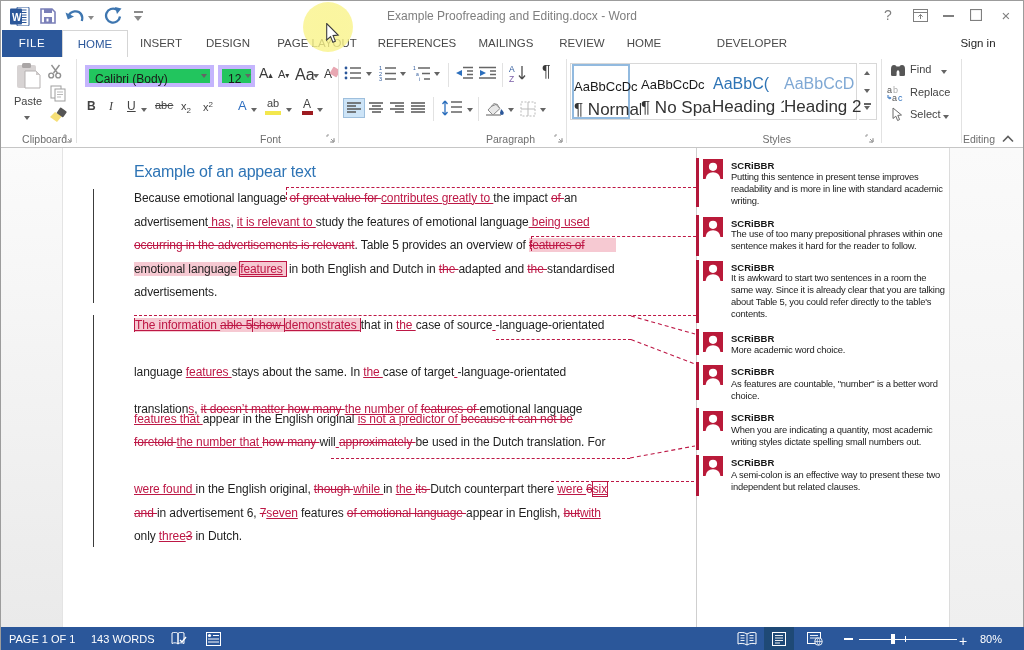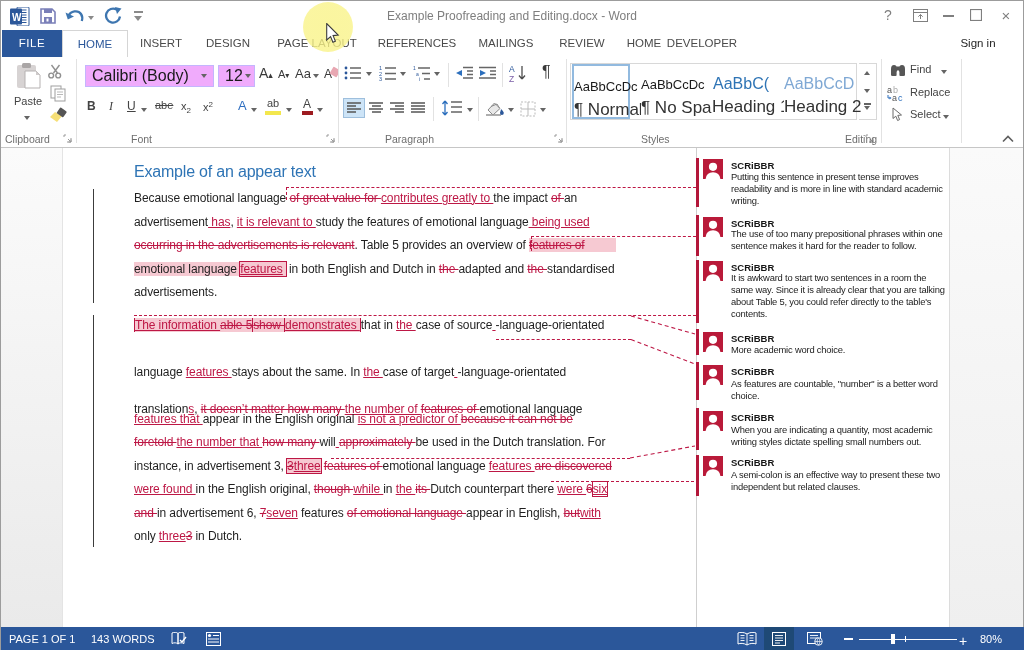--- a/index.html
+++ b/index.html
@@ -10,25 +10,25 @@
 #title{position:absolute;left:0;top:8px;width:1022px;text-align:center;font-size:12px;color:#7e7e7e}
 .winbtn{position:absolute;top:0;height:29px;color:#7f7f7f;font-size:13px;line-height:29px;text-align:center;width:30px}
 
 #tabrow{position:absolute;left:0;top:29px;width:1022px;height:27px;background:#fff}
 .tab{position:absolute;top:0;height:27px;line-height:27px;font-size:11.5px;color:#4a4a4a;text-align:center}
 #tab-file{left:1px;width:60px;background:#2b579a;color:#fff;letter-spacing:.5px}
 #tab-home{color:#2b579a;background:#fff;border:1px solid #d5d5d5;border-bottom:none}
 
 #ribbon{position:absolute;left:0;top:56px;width:1022px;height:91px;background:#fff;border-bottom:1px solid #c6c6c6}
 .gsep{position:absolute;top:2px;height:84px;width:1px;background:#e2e2e2}
-.glabel{position:absolute;top:76px;font-size:10.5px;color:#6e6e6e;text-align:left}
+.glabel{position:absolute;top:76px;font-size:10.5px;color:#6e6e6e;text-align:right}
 .launch{position:absolute;top:77px;width:10px;height:10px}
 .ricon{position:absolute}
 .rlbl{position:absolute;font-size:11px;color:#444}
-.combo{position:absolute;border:1px solid #c4b5fd;background:#f0abfc;font-size:16px;color:#1a1a1a}
+.combo{position:absolute;border:4px solid #c4b5fd;background:#22c55e;font-size:12px;color:#1a1a1a}
 .dar{position:absolute;width:0;height:0;border-left:3.5px solid transparent;border-right:3.5px solid transparent;border-top:4px solid #646464}
 
 .scard{position:absolute;top:7px;width:58px;height:55px;background:#fff}
 .scard .big{display:block;text-align:center;margin-top:13px;font-size:13px;color:#1a1a1a;white-space:nowrap}
 .scard .sm{display:block;text-align:center;margin-top:6px;font-size:17px;color:#333;white-space:nowrap}
 
 #doc{position:absolute;left:0;top:147px;width:1022px;height:479px;background:#fff}
 #lstrip{position:absolute;left:0;top:0;width:62px;height:479px;background:linear-gradient(#fbfbfb,#eaeaea);border-right:1px solid #e4e4e4}
 #rstrip{position:absolute;left:948px;top:0;width:74px;height:479px;background:linear-gradient(#fafafa,#efefef);border-left:1px solid #dcdcdc}
 #panebord{position:absolute;left:695px;top:0;width:1px;height:479px;background:#cfcfcf}
@@ -98,21 +98,21 @@
 <div id="tabrow">
   <div class="tab" id="tab-file">FILE</div>
   <div class="tab" id="tab-home" style="left:61px;width:66px">HOME</div>
   <div class="tab" style="left:135px;width:50px">INSERT</div>
   <div class="tab" style="left:200px;width:54px">DESIGN</div>
   <div class="tab" style="left:270px;width:92px">PAGE LAYOUT</div>
   <div class="tab" style="left:374px;width:84px">REFERENCES</div>
   <div class="tab" style="left:470px;width:70px">MAILINGS</div>
   <div class="tab" style="left:552px;width:58px">REVIEW</div>
   <div class="tab" style="left:622px;width:42px">HOME</div>
-  <div class="tab" style="left:660px;width:82px">DEVELOPER</div>
+  <div class="tab" style="left:710px;width:82px">DEVELOPER</div>
   <div class="tab" style="left:947px;width:60px;color:#1f1f1f">Sign in</div>
 </div>
 
 <div id="ribbon">
 
   <svg class="ricon" style="left:13px;top:5px" width="28" height="28" viewBox="0 0 28 28">
     <rect x="3" y="3" width="19" height="23" rx="2" fill="#d7d3d3"></rect>
     <rect x="8" y="1" width="9" height="5" rx="1.5" fill="#aaa6a6"></rect>
     <path d="M11 9h11l4 4v13H11z" fill="#fff" stroke="#b5b1b1"></path>
     <path d="M22 9l4 4h-4z" fill="#cfcbcb"></path>
@@ -138,21 +138,21 @@
         <path d="M1 3v-2h2M8 4v4h-4M5 5l3 3M8 5.5v2.5h-2.5" stroke="#9a9a9a" fill="none"></path>
       </svg>
   <div class="gsep" style="left:75px"></div>
 
   <div class="combo" style="left:84px;top:8px;width:129px;height:22px;line-height:20px"><span style="margin-left:6px">Calibri (Body)</span></div>
   <div class="dar" style="left:200px;top:17px"></div>
   <div class="combo" style="left:217px;top:8px;width:37px;height:22px;line-height:20px"><span style="margin-left:6px">12</span></div>
   <div class="dar" style="left:244px;top:17px"></div>
   <div class="rlbl" style="left:258px;top:8px;font-size:14px;color:#3a3a3a">A<span style="font-size:9px">▴</span></div>
   <div class="rlbl" style="left:277px;top:11px;font-size:11px;color:#3a3a3a">A<span style="font-size:8px">▾</span></div>
-  <div class="rlbl" style="left:294px;top:9px;font-size:13px;color:#3a3a3a">Aa</div>
+  <div class="rlbl" style="left:294px;top:9px;font-size:16px;color:#3a3a3a">Aa</div>
   <div class="dar" style="left:312px;top:17px"></div>
   <svg class="ricon" style="left:322px;top:9px" width="16" height="16" viewBox="0 0 16 16">
     <text x="1" y="12" font-size="12" fill="#3a3a3a" font-family="Liberation Sans">A</text>
     <rect x="8" y="2" width="8" height="8" rx="1" transform="rotate(30 12 6)" fill="#e8a7b2"></rect>
   </svg>
   <div class="rlbl" style="left:86px;top:42px;font-weight:bold;font-size:12px">B</div>
   <div class="rlbl" style="left:108px;top:42px;font-style:italic;font-size:12px;font-family:'Liberation Serif',serif">I</div>
   <div class="rlbl" style="left:126px;top:42px;text-decoration:underline;font-size:12px">U</div>
   <div class="dar" style="left:140px;top:51px"></div>
   <div class="rlbl" style="left:154px;top:42px;text-decoration:line-through;font-size:11px">abe</div>
@@ -316,21 +316,20 @@
 <div class="ln" style="top:209.5px">advertisement<span class="in"> has</span>, <span class="in">it is relevant to </span>study the features of emotional language<span class="in"> being used</span></div>
 <div class="ln" style="top:233px"><span class="st">occurring in the advertisements is relevant</span>. Table 5 provides an overview of <span class="st hl" style="padding-right:31px">features of</span></div>
 <div class="ln" style="top:256.5px"><span class="hl">emotional language <span class="in bx" style="padding-right:3px">features</span></span> in both English and Dutch in <span class="st">the </span>adapted and <span class="st">the </span>standardised</div>
 <div class="ln" style="top:280px">advertisements.</div>
 
 <div class="ln" style="top:312.5px"><span class="hl" style="border-left:1px solid #bd1745"><span class="in">The information </span><span class="st" style="border-right:1px solid #bd1745">able 5</span><span class="st" style="border-right:1px solid #bd1745">show </span><span class="in" style="border-right:1px solid #bd1745">demonstrates </span></span>that in <span class="in">the </span>case of source<span class="in"> </span>-language-orientated</div>
 <div class="ln" style="top:359.5px">language <span class="in">features </span>stays about the same. In <span class="in">the </span>case of target<span class="in"> </span>-language-orientated</div>
 <div class="ln" style="top:397px">translation<span class="in">s</span>, <span class="st">it doesn’t matter how many </span><span class="in">the number of </span><span class="st">features of </span>emotional language</div>
 <div class="ln" style="top:430px"><span class="st">foretold </span><span class="in">the number that </span><span class="st">how many </span>will<span class="in"> </span><span class="st">approximately </span>be used in the Dutch translation. For</div>
 <div class="ln" style="top:406.5px"><span class="in">features that </span>appear in the English original <span class="in">is not a predictor of </span><span class="st">because it can not be</span></div>
-<div class="ln" style="top:453.5px">instance, in advertisement 3, <span class="bx hl"><span class="st">3</span><span class="in">three</span></span> <span class="st">features of </span>emotional language <span class="in">features </span><span class="st">are discovered</span></div>
 <div class="ln" style="top:477px"><span class="in">were found </span>in the English original, <span class="st">though </span><span class="in">while </span>in <span class="in">the </span><span class="st">its </span>Dutch counterpart there <span class="in">were </span><span class="st">6</span><span class="in bx">six</span></div>
 <div class="ln" style="top:500.5px"><span class="st">and </span>in advertisement 6, <span class="st">7</span><span class="in">seven</span> features <span class="st">of emotional language </span>appear in English, <span class="st">but</span><span class="in">with</span></div>
 <div class="ln" style="top:524px">only <span class="in">three</span><span class="st">3</span> in Dutch.</div>
 
 <div class="vdash" style="left:285px;top:186px;height:13px"></div>
 <div class="dash" style="left:285px;top:186px;width:410px"></div>
 <div class="vdash" style="left:530px;top:235px;height:15px"></div>
 <div class="dash" style="left:530px;top:235px;width:165px"></div>
 <div class="dash" style="left:133px;top:314px;width:562px"></div>
 <div class="dash" style="left:495px;top:338px;width:135px"></div>

